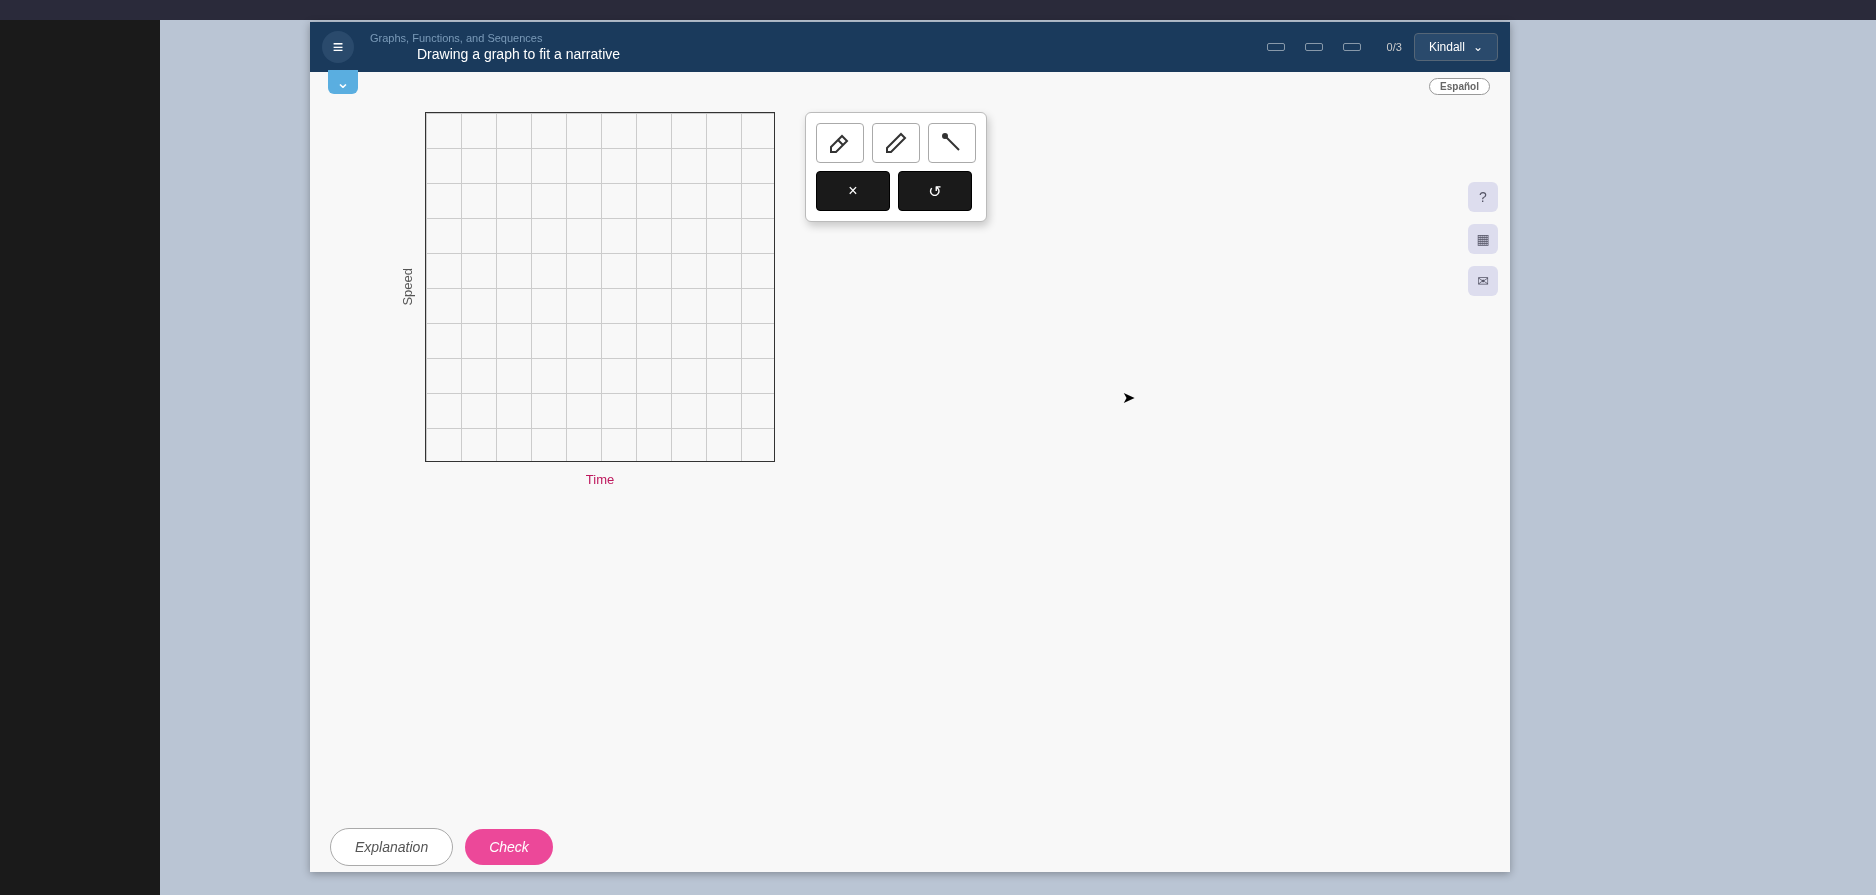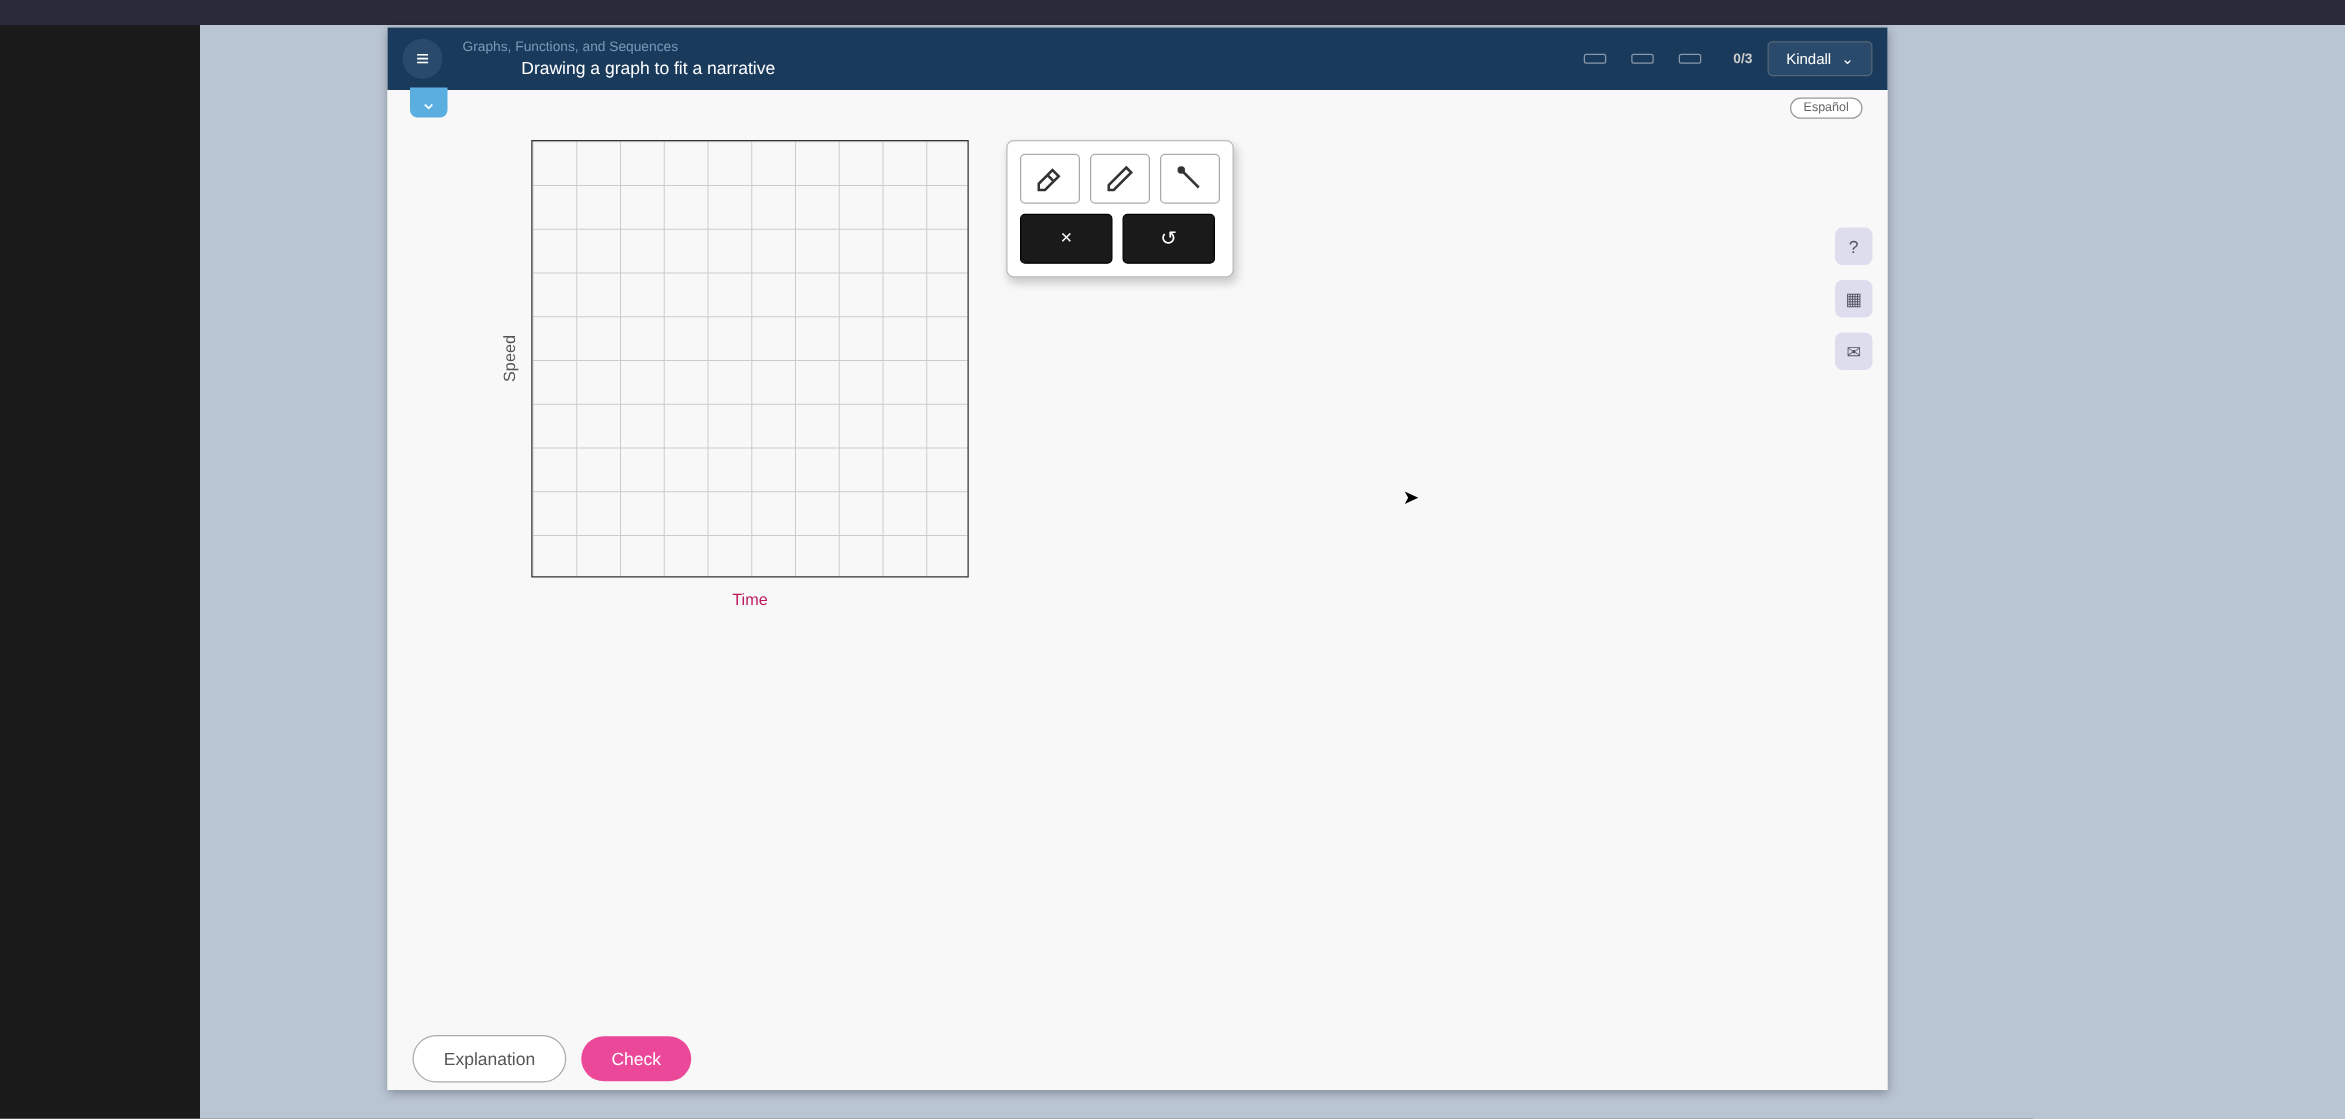--- a/index.html
+++ b/index.html
@@ -58,21 +58,20 @@
       position: absolute;
       right: 12px;
       display: flex;
       align-items: center;
       gap: 12px;
     }
     .progress-dots {
       display: flex;
       gap: 20px;
       align-items: center;
-      font-weight: bold;
     }
     .dot {
       width: 18px;
       height: 8px;
       border: 1px solid #8899aa;
       border-radius: 2px;
     }
     .progress-count { color: #ccc; font-size: 11px; margin-left: 6px; }
     .user-button {
       border: 1px solid #556677;
@@ -111,20 +110,21 @@
       position: absolute;
       top: 6px;
       right: 20px;
       border: 1px solid #999;
       border-radius: 10px;
       padding: 2px 10px;
       font-size: 10px;
       color: #666;
       background: #fff;
       cursor: pointer;
+      font-weight: bold;
     }
     .problem-text {
       margin-top: 18px;
       color: #444;
       font-size: 14px;
       line-height: 1.6;
     }
     .problem-text p { margin-bottom: 14px; }
     .graph-area {
       display: flex;
@@ -219,20 +219,21 @@
     .bottom-bar {
       position: absolute;
       bottom: 0;
       left: 0;
       right: 0;
       height: 50px;
       display: flex;
       align-items: center;
       padding: 0 20px;
       gap: 12px;
+      font-style: italic;
     }
     .check-btn {
       background: #ec4899;
       color: #fff;
       border-radius: 20px;
       padding: 10px 24px;
       font-size: 14px;
       cursor: pointer;
     }
     .explanation-btn {

